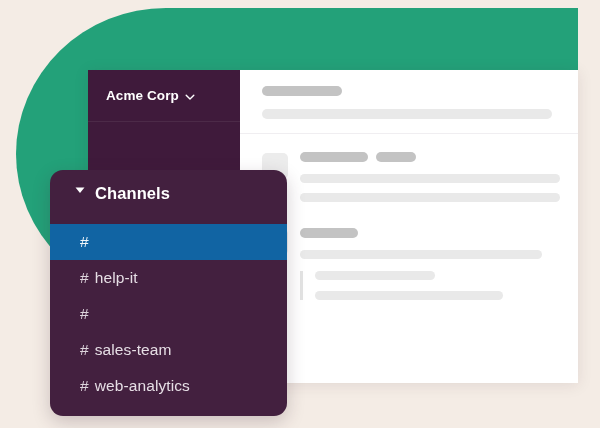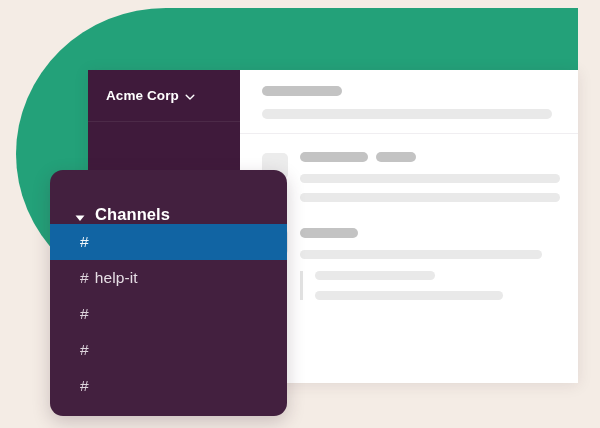--- a/index.html
+++ b/index.html
@@ -128,21 +128,21 @@
     top: 170px;
     width: 237px;
     height: 246px;
     background: #43203f;
     border-radius: 13px;
     box-shadow: 0 6px 18px rgba(60,30,50,0.22);
     overflow: hidden;
   }
   .channels-header {
     display: flex;
-    align-items: flex-end;
+    align-items: flex-start;
     height: 40px;
     padding: 0 0 0 24px;
     box-sizing: border-box;
     margin-top: 14px;
   }
   .caret-icon {
     width: 12px;
     height: 12px;
     margin-right: 9px;
     display: inline-block;
@@ -244,19 +244,21 @@
     </div>
     <div class="channel-item">
       <span class="hash">#</span>
       <span>help-it</span>
     </div>
     <div class="channel-item">
       <span class="hash">#</span>
     </div>
     <div class="channel-item">
       <span class="hash">#</span>
-    </div>
-    <div class="channel-item">
-      <span class="hash">#</span>
+      <span>sales-team</span>
+    </div>
+    <div class="channel-item">
+      <span class="hash">#</span>
+      <span>web-analytics</span>
     </div>
   </div>
 
 </div>
 
 </body></html>

